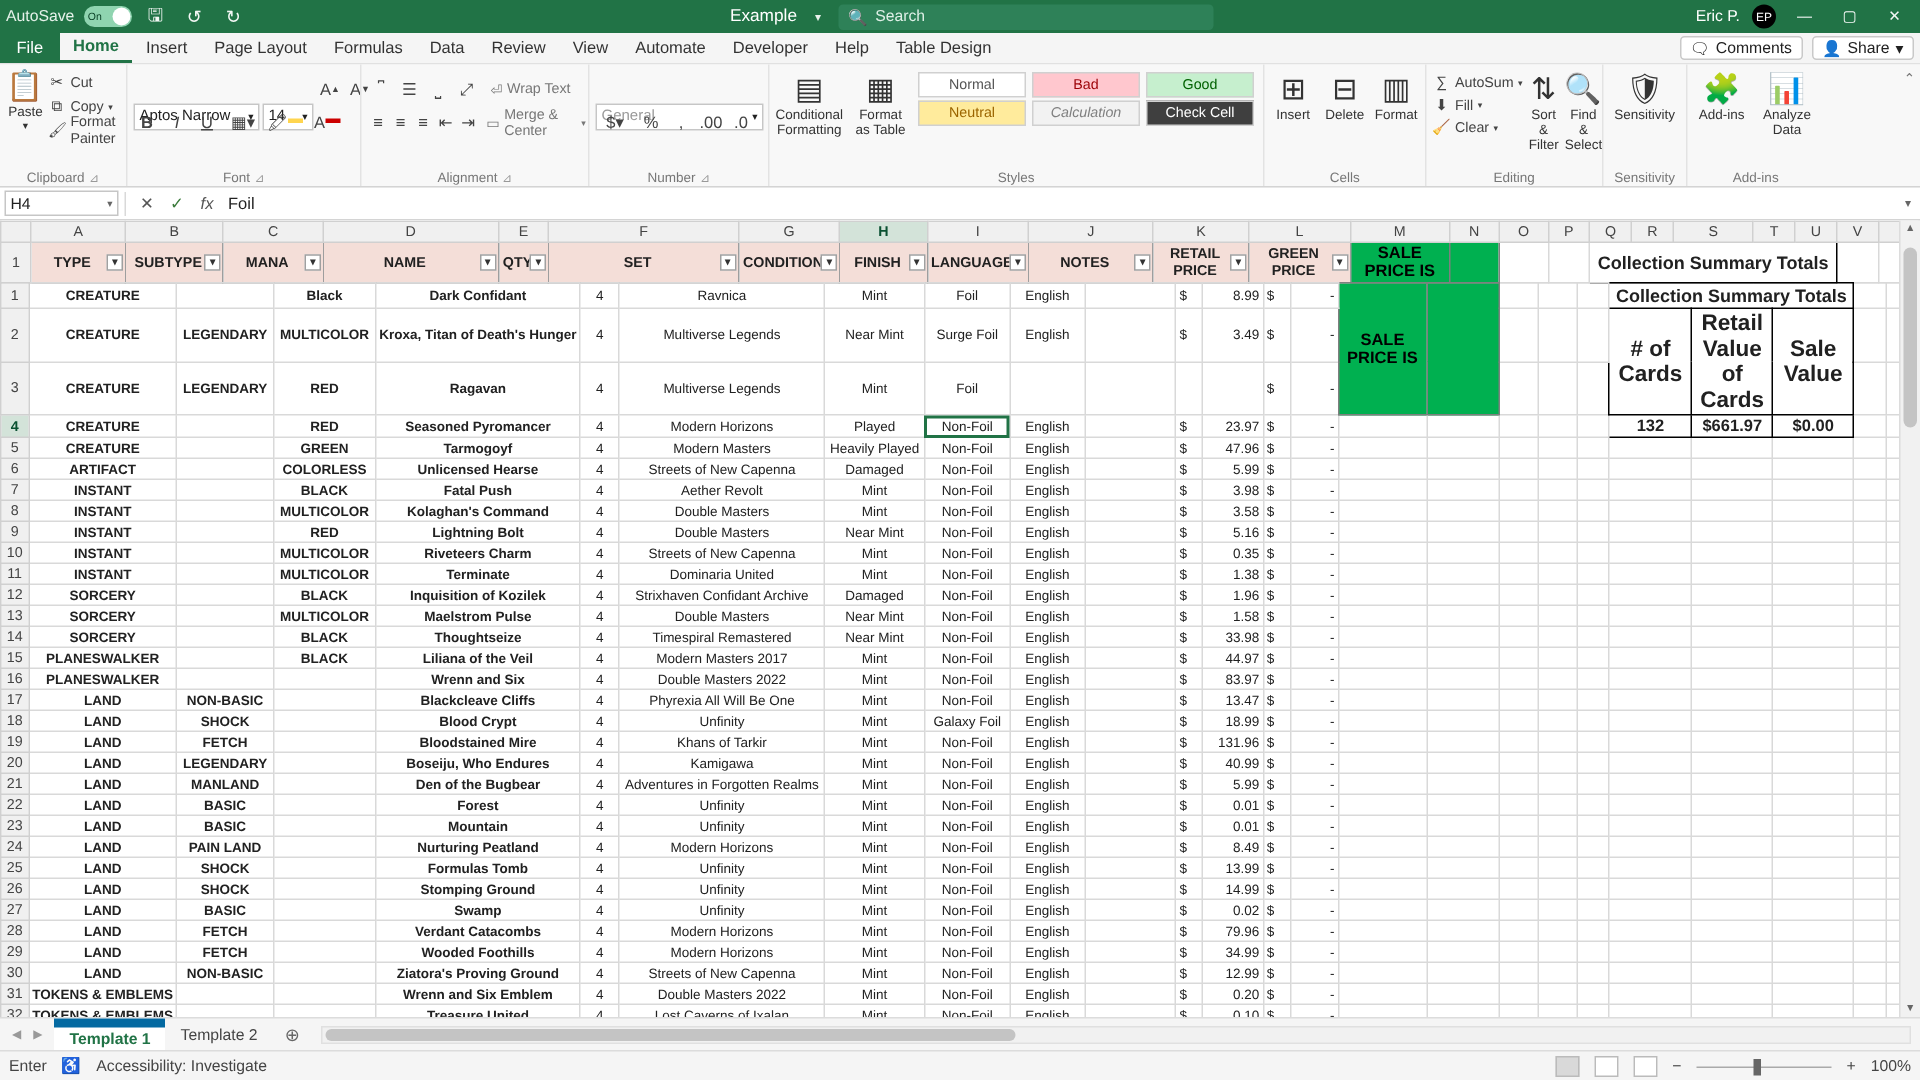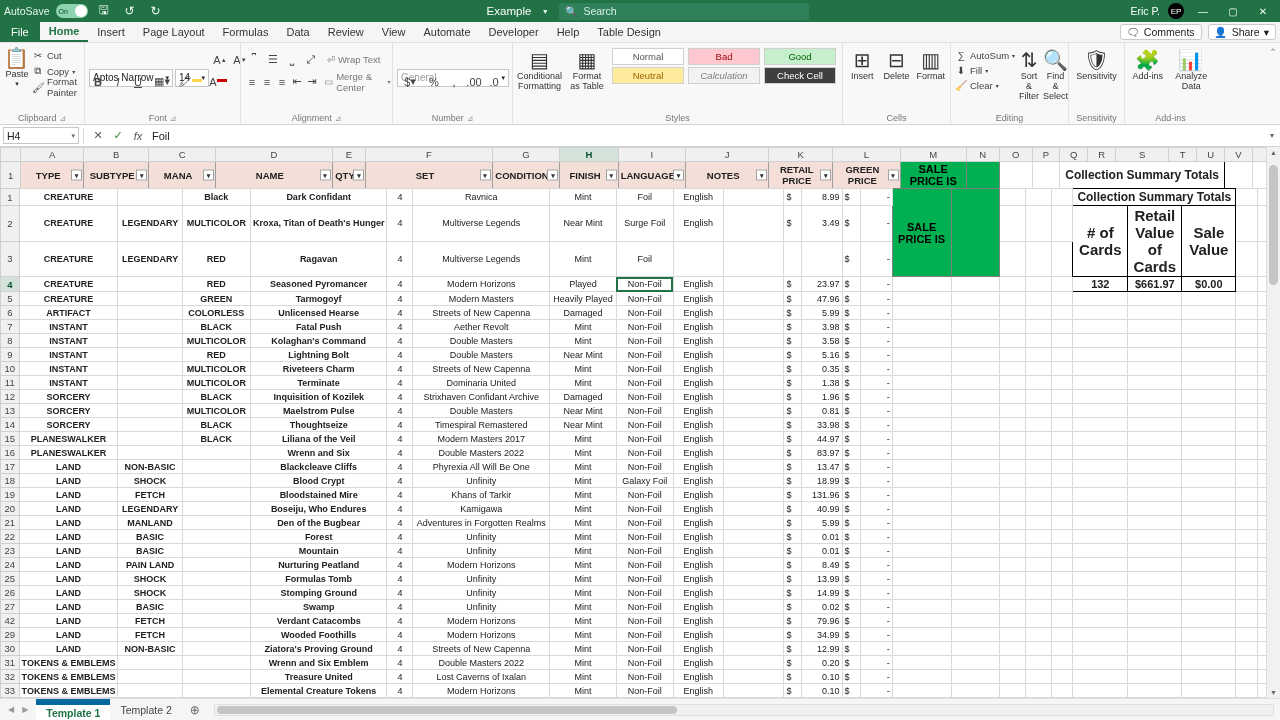--- a/index.html
+++ b/index.html
@@ -923,21 +923,21 @@
             <td class="cell c-center c-bold"></td>
             <td class="cell c-center c-bold">MULTICOLOR</td>
             <td class="cell c-center c-bold">Maelstrom Pulse</td>
             <td class="cell c-center">4</td>
             <td class="cell c-center">Double Masters</td>
             <td class="cell c-center">Near Mint</td>
             <td class="cell c-center">Non-Foil</td>
             <td class="cell c-center">English</td>
             <td class="cell"></td>
             <td class="cell money-l">$</td>
-            <td class="cell money-r">0.81</td>
+            <td class="cell money-r">1.58</td>
             <td class="cell money-l">$</td>
             <td class="cell money-r">-</td>
             <td class="cell"></td>
             <td class="cell"></td>
             <td class="cell"></td>
             <td class="cell"></td>
             <td class="cell"></td>
             <td class="cell"></td>
             <td class="cell"></td>
             <td class="cell"></td>
@@ -1316,21 +1316,21 @@
             <td class="cell"></td>
             <td class="cell"></td>
             <td class="cell"></td>
             <td class="cell"></td>
             <td class="cell"></td>
             <td class="cell"></td>
             <td class="cell"></td>
             <td class="cell"></td>
           </tr>
           <tr>
-            <td class="rowhdr">42</td>
+            <td class="rowhdr">28</td>
             <td class="cell c-center c-bold">LAND</td>
             <td class="cell c-center c-bold">FETCH</td>
             <td class="cell c-center c-bold"></td>
             <td class="cell c-center c-bold">Verdant Catacombs</td>
             <td class="cell c-center">4</td>
             <td class="cell c-center">Modern Horizons</td>
             <td class="cell c-center">Mint</td>
             <td class="cell c-center">Non-Foil</td>
             <td class="cell c-center">English</td>
             <td class="cell"></td>
@@ -1527,14 +1527,31 @@
       <span>▶</span>
     </div>
     <div class="stab active">Template 1</div>
     <div class="stab">Template 2</div>
     <div class="addsheet">⊕</div>
     <div class="hscroll">
       <div class="hthumb"></div>
     </div>
   </div>
 
+  <div class="statusbar">
+    <span>Enter</span>
+    <span>♿</span>
+    <span>Accessibility: Investigate</span>
+    <div class="sb-right">
+      <span class="viewbtn active"></span>
+      <span class="viewbtn"></span>
+      <span class="viewbtn"></span>
+      <span>−</span>
+      <span class="zoomslider">
+        <span class="zoomtrack"></span>
+          <span class="zoomknob"></span>
+      </span>
+      <span>+</span>
+      <span>100%</span>
+    </div>
+  </div>
 
 </div>
 
 </body></html>

